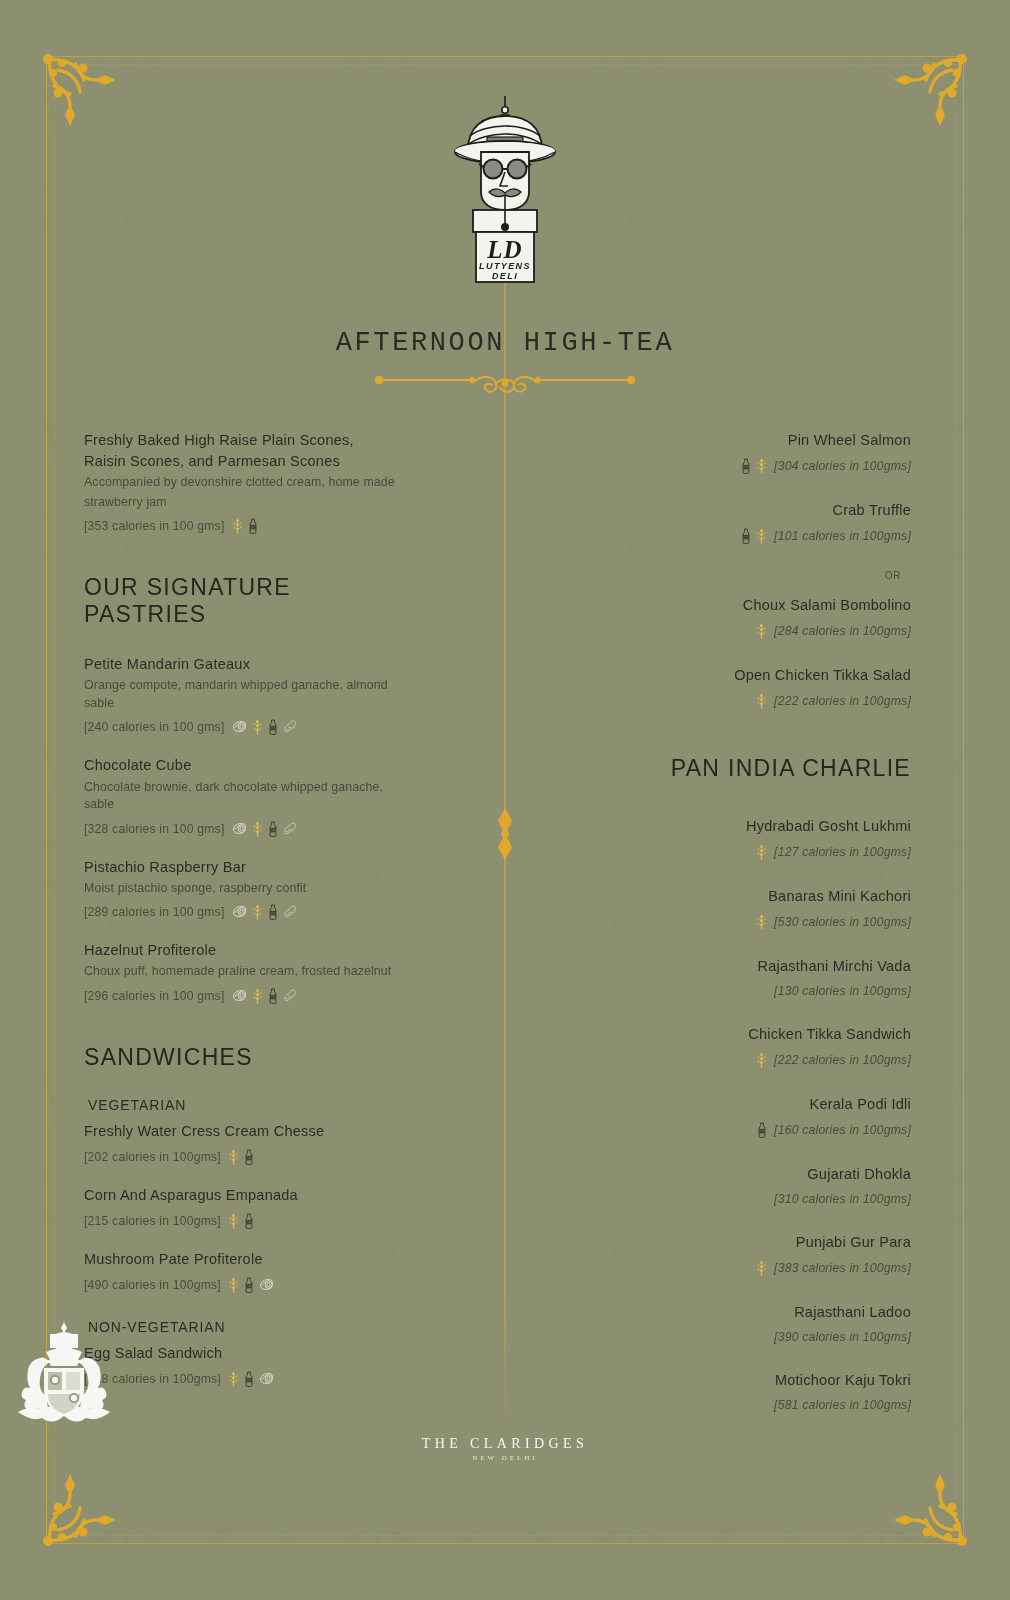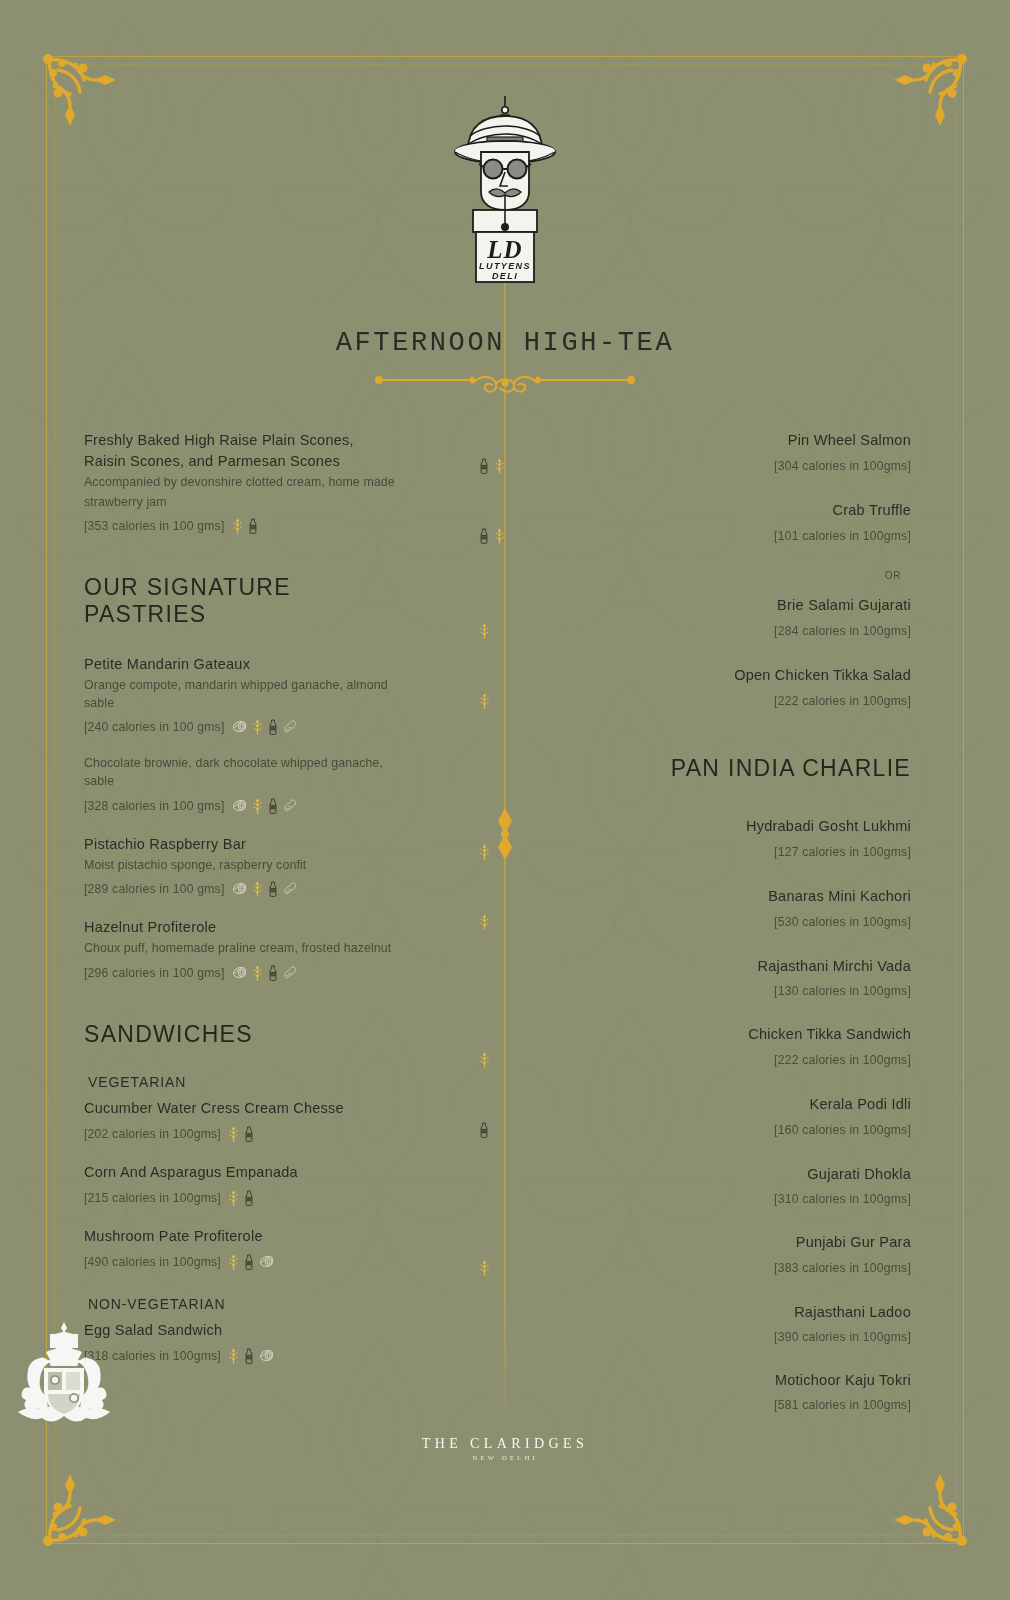--- a/index.html
+++ b/index.html
@@ -116,21 +116,21 @@
     line-height: 1.42;
     margin-top: 2px;
     letter-spacing: 0.1px;
   }
   .cal-row {
     display: flex;
     align-items: center;
     gap: 7px;
     margin-top: 7px;
   }
-  .col-right .cal-row { justify-content: space-between; flex-direction: row-reverse; }
+  .col-right .cal-row { justify-content: flex-start; flex-direction: row-reverse; font-style: italic; }
   .cal-text {
     font-size: 12.2px;
     color: #4b4b3d;
     letter-spacing: 0.2px;
   }
   .icons { display: flex; align-items: center; gap: 5px; }
   .col-right .icons { flex-direction: row-reverse; }
 
   .sub-label {
     font-size: 14px;
@@ -431,20 +431,21 @@
                 <g fill="none" stroke="#c9cbb8" stroke-width="1" opacity="0.9">
                   <path d="M2 10.4 q-1 -3.2 2 -4.8 q2.6 -1.4 3.6 -3.4 q1.4 -2 3.6 -1 q2.2 1 1.2 3.4 q-1 2.4 -3.4 3.8 q-2.6 1.6 -4 3 q-2 1.8 -3 -1 Z"></path>
                   <path d="M5.4 7.2 q1.6 1.2 3 0.2"></path>
                   <path d="M3.2 9.2 q1.4 1.1 2.6 0.3"></path>
                 </g>
               </svg>
             </span>
           </div>
         </div>
         <div class="item">
+          <div class="item-name">Chocolate Cube</div>
           <div class="item-desc">Chocolate brownie, dark chocolate whipped ganache, sable</div>
           <div class="cal-row">
             <span class="cal-text">[328 calories in 100 gms]</span>
             <span class="icons">
               <svg width="15" height="14" viewBox="0 0 15 14">
                 <g fill="none" stroke="#d8d8cc" stroke-width="1" opacity="0.95">
                   <path d="M1.5 8.5 q0 -6 6.5 -7 q6 -0.8 5.6 4.4 q-0.4 5 -5.6 5.6 q-5 0.5 -6.5 -3 Z"></path>
                   <ellipse cx="9.6" cy="6.6" rx="3.4" ry="3.9"></ellipse>
                   <ellipse cx="9.6" cy="6.6" rx="1.6" ry="2.2"></ellipse>
                   <path d="M2.6 7.8 q3.5 -4.5 7 -5.4"></path>
@@ -561,21 +562,21 @@
                   <path d="M5.4 7.2 q1.6 1.2 3 0.2"></path>
                   <path d="M3.2 9.2 q1.4 1.1 2.6 0.3"></path>
                 </g>
               </svg>
             </span>
           </div>
         </div>
         <div class="section-head">SANDWICHES</div>
         <div class="sub-label first">VEGETARIAN</div>
         <div class="item">
-          <div class="item-name">Cucumber Water Cress Cream Chesse</div>
+          <div class="item-name">Freshly Water Cress Cream Chesse</div>
           <div class="cal-row">
             <span class="cal-text">[202 calories in 100gms]</span>
             <span class="icons">
               <svg width="11" height="16" viewBox="0 0 11 16">
                 <g fill="#e8bd3e">
                   <path d="M5.5 0.5 l1.6 2.2 -1.6 2.2 -1.6 -2.2 Z"></path>
                   <path d="M5.5 4.6 l1.6 2.2 -1.6 2.2 -1.6 -2.2 Z"></path>
                   <path d="M5.5 8.7 l1.6 2.2 -1.6 2.2 -1.6 -2.2 Z"></path>
                   <rect x="4.9" y="12.4" width="1.2" height="3.2" rx="0.5"></rect>
                   <path d="M1.2 4 q2 0.6 2.6 2.6 q-2.2 -0.2 -2.6 -2.6 Z"></path>
@@ -748,21 +749,21 @@
                 </g>
                 <rect x="2.3" y="8.2" width="5.4" height="3.2" fill="#3b3b30" opacity="0.8"></rect>
               </svg>
             </span>
           </div>
         </div>
       </div>
     <div class="or-text">OR</div>
     <div id="right-afteror">
         <div class="item">
-          <div class="item-name">Brie Salami Gujarati</div>
+          <div class="item-name">Choux Salami Bombolino</div>
           <div class="cal-row">
             <span class="cal-text">[284 calories in 100gms]</span>
             <span class="icons">
               <svg width="11" height="16" viewBox="0 0 11 16">
                 <g fill="#e8bd3e">
                   <path d="M5.5 0.5 l1.6 2.2 -1.6 2.2 -1.6 -2.2 Z"></path>
                   <path d="M5.5 4.6 l1.6 2.2 -1.6 2.2 -1.6 -2.2 Z"></path>
                   <path d="M5.5 8.7 l1.6 2.2 -1.6 2.2 -1.6 -2.2 Z"></path>
                   <rect x="4.9" y="12.4" width="1.2" height="3.2" rx="0.5"></rect>
                   <path d="M1.2 4 q2 0.6 2.6 2.6 q-2.2 -0.2 -2.6 -2.6 Z"></path>

